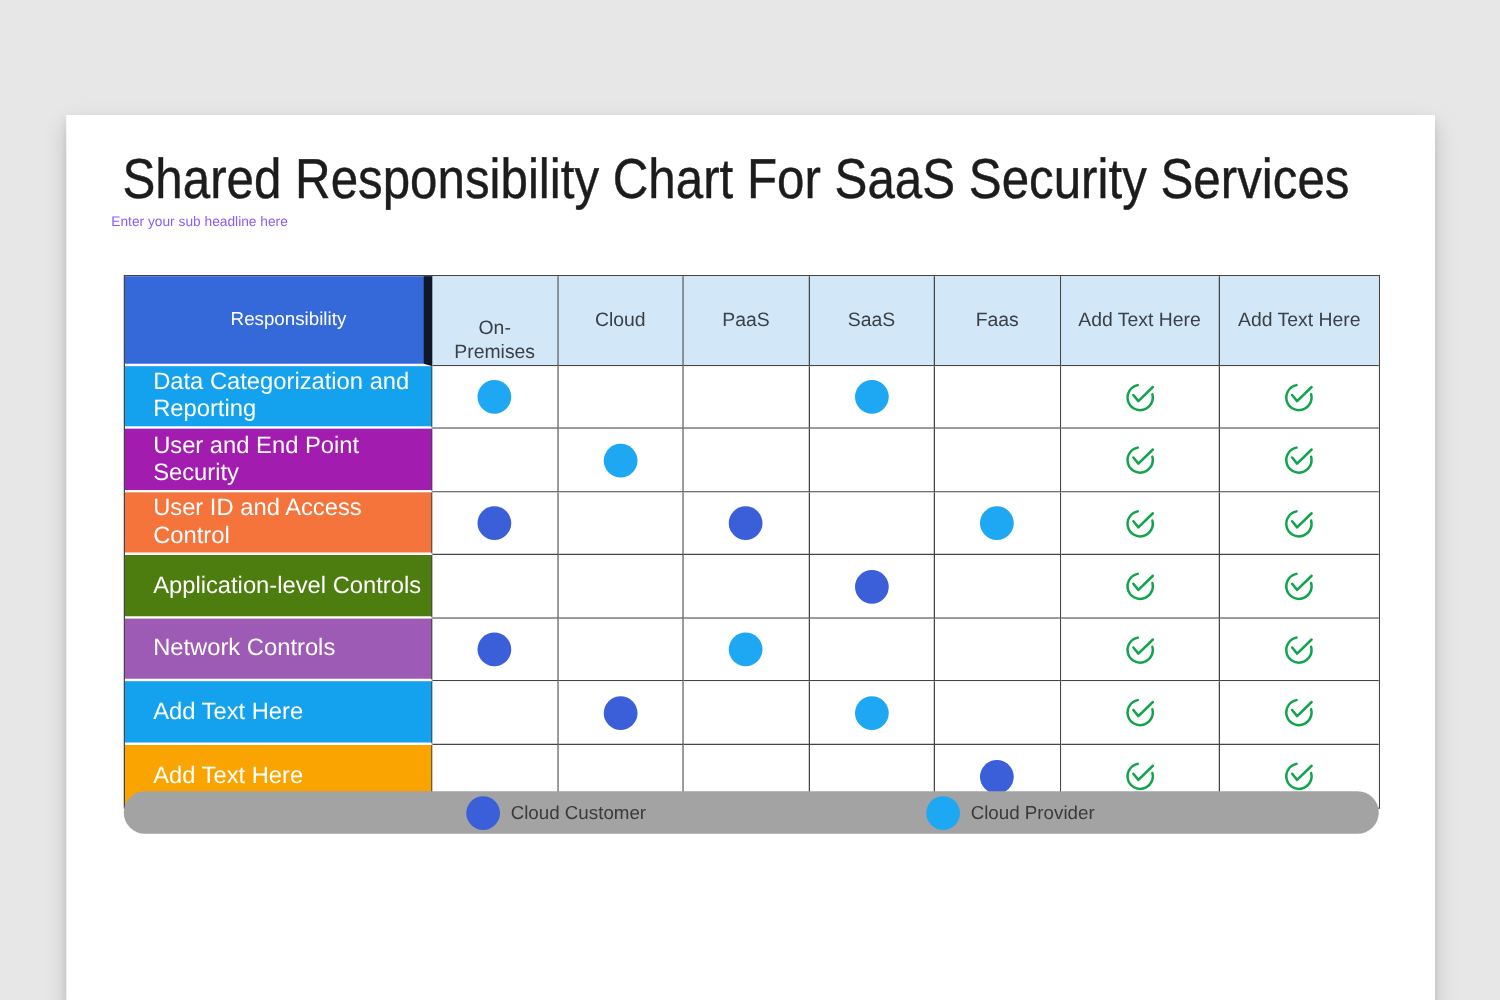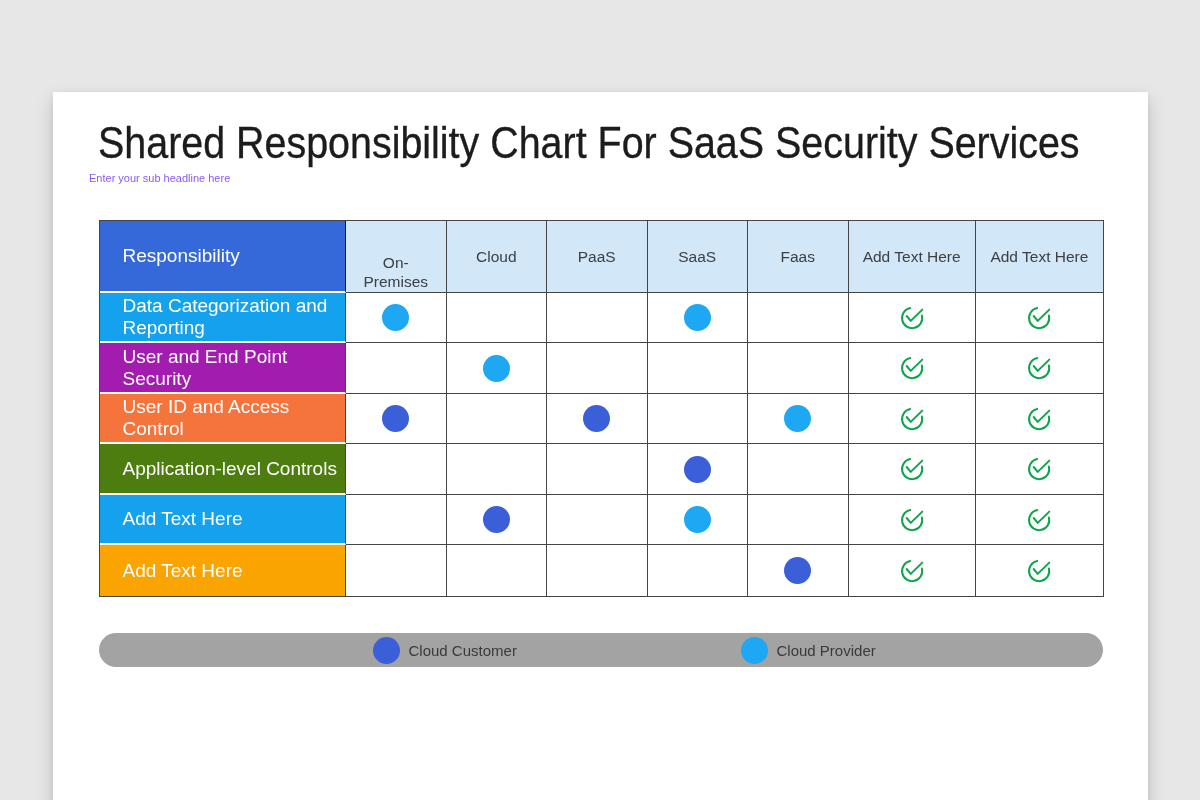--- a/index.html
+++ b/index.html
@@ -47,25 +47,25 @@
     border: 1px solid #454545;
   }
   table.grid th, table.grid td {
     height: 50.5px;
     padding: 0;
     font-weight: normal;
     overflow: hidden;
   }
   
   table.grid th.corner {
-    text-align: left;
+    text-align: center;
     color: #ffffff;
-    font-size: 19px;
+    font-size: 15px;
     padding-left: 23px;
-    border-right: 1px solid #0f172a;
+    border-right: 7px solid #0f172a;
     border-bottom: 2px solid #ffffff;
   }
   
   table.grid th.colhead {
     background: #d2e7f8;
     color: #3c4044;
     font-size: 15.5px;
     text-align: center;
     border-right: 1px solid #454545;
     border-bottom: 1px solid #454545;
@@ -202,20 +202,34 @@
           <td class="cell"><span class="dot" style="background: rgb(58, 95, 216);"></span></td>
           <td class="cell"></td>
           <td class="cell"><svg width="26" height="26" viewBox="0 0 26 26" class="check-icon" style="stroke: rgb(16, 164, 76);">
               <use href="#check-shape"></use>
             </svg></td>
           <td class="cell"><svg width="26" height="26" viewBox="0 0 26 26" class="check-icon" style="stroke: rgb(16, 164, 76);">
               <use href="#check-shape"></use>
             </svg></td>
         </tr>
         <tr>
+          <td class="rowlabel" style="background: rgb(157, 91, 181);">Network Controls</td>
+          <td class="cell"><span class="dot" style="background: rgb(58, 95, 216);"></span></td>
+          <td class="cell"></td>
+          <td class="cell"><span class="dot" style="background: rgb(30, 167, 242);"></span></td>
+          <td class="cell"></td>
+          <td class="cell"></td>
+          <td class="cell"><svg width="26" height="26" viewBox="0 0 26 26" class="check-icon" style="stroke: rgb(16, 164, 76);">
+              <use href="#check-shape"></use>
+            </svg></td>
+          <td class="cell"><svg width="26" height="26" viewBox="0 0 26 26" class="check-icon" style="stroke: rgb(16, 164, 76);">
+              <use href="#check-shape"></use>
+            </svg></td>
+        </tr>
+        <tr>
           <td class="rowlabel" style="background: rgb(20, 162, 238);">Add Text Here</td>
           <td class="cell"></td>
           <td class="cell"><span class="dot" style="background: rgb(58, 95, 216);"></span></td>
           <td class="cell"></td>
           <td class="cell"><span class="dot" style="background: rgb(30, 167, 242);"></span></td>
           <td class="cell"></td>
           <td class="cell"><svg width="26" height="26" viewBox="0 0 26 26" class="check-icon" style="stroke: rgb(16, 164, 76);">
               <use href="#check-shape"></use>
             </svg></td>
           <td class="cell"><svg width="26" height="26" viewBox="0 0 26 26" class="check-icon" style="stroke: rgb(16, 164, 76);">

